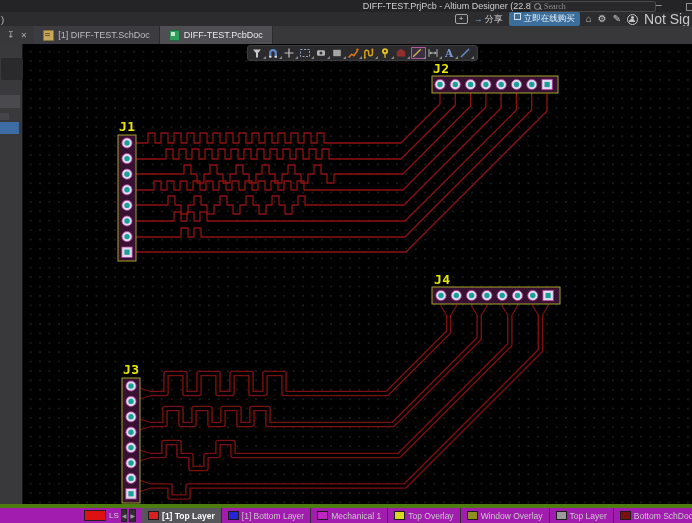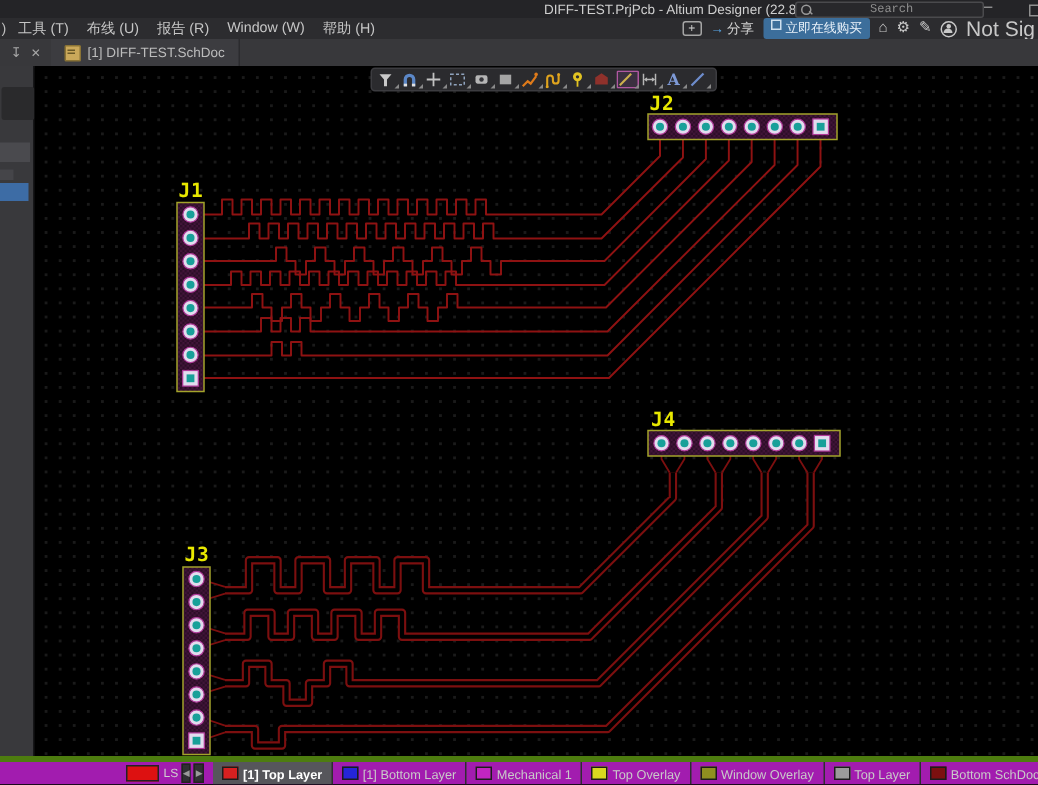--- a/index.html
+++ b/index.html
@@ -8,21 +8,21 @@
        -webkit-font-smoothing:antialiased;}
   
   .titlebar{position:absolute;left:0;top:0;width:692px;height:12px;background:#242427;}
   .title-text{position:absolute;left:452px;top:1px;transform:translateX(-50%);
               font-size:9px;color:#cfcfcf;white-space:nowrap;}
   .searchbox{position:absolute;left:530px;top:1px;width:118px;height:9px;background:#28282b;
              border:1px solid #4a4a4d;border-radius:2px;display:flex;align-items:center;gap:3px;padding:0 3px;}
   .mag{width:5px;height:5px;border:1px solid #9a9a9a;border-radius:50%;position:relative;flex:none;}
   .mag::after{content:'';position:absolute;left:4px;top:4px;width:3px;height:1px;background:#9a9a9a;transform:rotate(45deg);}
   .searchbox input{background:transparent;border:none;outline:none;color:#bdbdbd;font-size:8px;width:100%;padding:0;
-                   font-family:Liberation Mono, monospace;margin-left:36px;}
+                   font-family:Liberation Serif, serif;}
   .searchbox input::placeholder{color:#8f8f8f;}
   .win-min{position:absolute;left:656px;top:-1px;font-size:10px;color:#b5b5b5;}
   .win-max{position:absolute;left:686px;top:3px;width:9px;height:6px;border:1px solid #8f8f8f;}
   
   .menubar{position:absolute;left:0;top:12px;width:692px;height:14px;background:#2c2c2f;
            display:flex;align-items:center;font-size:9.5px;}
   .menu-clip{width:5px;overflow:hidden;color:#bdbdbd;flex:none;margin-left:1px;}
   .menu-item{padding:0 6px;color:#c6c6c6;white-space:nowrap;}
   .menu-right{position:absolute;right:0;top:0;height:14px;display:flex;align-items:center;gap:6px;padding-right:2px;}
   .comment-ic{width:11px;height:8px;border:1px solid #a5a5a5;border-radius:2px;font-size:8px;line-height:7px;
@@ -89,27 +89,20 @@
     <div class="searchbox">
       <span class="mag"></span>
       <input placeholder="Search" style="">
     </div>
     <span class="win-min">–</span>
     <span class="win-max"></span>
   </div>
 
   <div class="menubar">
     <span class="menu-clip">)</span>
-    <span style="display:flex;">
-        <span class="menu-item">工具 (T)</span>
-        <span class="menu-item">布线 (U)</span>
-        <span class="menu-item">报告 (R)</span>
-        <span class="menu-item">Window (W)</span>
-        <span class="menu-item">帮助 (H)</span>
-      </span>
     <div class="menu-right">
       <span class="comment-ic">+</span>
       <span class="share">
         <span class="arrow">→</span>
         <span>分享</span>
       </span>
       <span class="buy-btn">
         <span class="bic"></span>
         <span>立即在线购买</span>
       </span>
@@ -122,20 +115,24 @@
   </div>
 
   <div class="tabbar">
     <div class="panel-ctl">
       <span class="pin-ic">↧</span>
       <span class="close-ic">✕</span>
     </div>
     <div class="doc-tab">
       <span class="sch-ic"></span>
       <span>[1] DIFF-TEST.SchDoc</span>
+    </div>
+    <div class="doc-tab active">
+      <span class="pcb-ic"></span>
+      <span>DIFF-TEST.PcbDoc</span>
     </div>
   </div>
 
   <div class="workspace">
     <div class="left-strip">
       <div class="strip-box1"></div>
       <div class="strip-box2"></div>
       <div class="strip-box3"></div>
       <div class="strip-sel"></div>
     </div>

